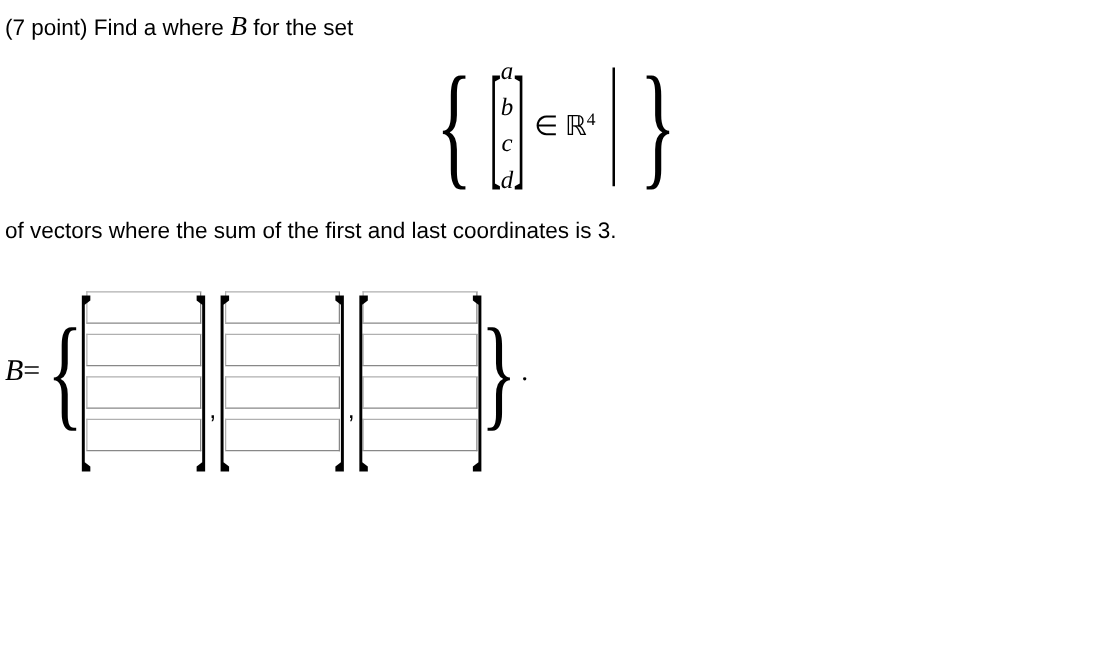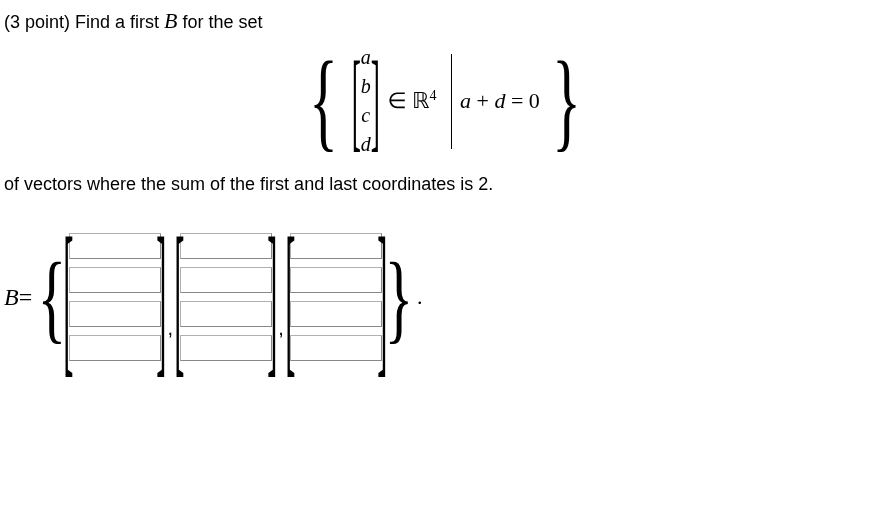--- a/index.html
+++ b/index.html
@@ -120,22 +120,22 @@
     align-self: flex-end;
     margin: 0 4px 30px 4px;
   }
   .period { font-size: 22px; margin-left: 4px; }
   .bb { font-family: 'Times New Roman', serif; }
 </style>
 </head>
 <body>
 
 <div class="line1">
-  <span>(3 point) </span>
-  <span>Find a first </span>
+  <span>(7 point) </span>
+  <span>Find a where </span>
   <span class="it" style="font-size:22px">B</span>
   <span> for the set</span>
 </div>
 
 <div class="centered">
   <div class="setdef">
     <span class="bigcurly">{</span>
     <span class="vec4">
       <span class="brk4">[</span>
       <span class="vec4-col">
@@ -145,28 +145,25 @@
         <span>d</span>
       </span>
       <span class="brk4">]</span>
     </span>
     <span class="membership">
       <span>∈</span>
       <span> </span>
       <span class="bb">ℝ</span><span class="sup">4</span>
     </span>
     <span class="vbar"></span>
-    <span class="cond">
-      <span>a</span><span class="rm"> + </span><span>d</span><span class="rm"> = </span><span class="rm">0</span>
-    </span>
     <span class="bigcurly">}</span>
   </div>
 </div>
 
-<div class="line2">of vectors where the sum of the first and last coordinates is 2.</div>
+<div class="line2">of vectors where the sum of the first and last coordinates is 3.</div>
 
 <div class="answer-row">
   <span class="Beq">
     <span class="it" style="font-size:24px">B</span>
     <span> = </span>
   </span>
   <span class="bigcurly2">{</span>
 
   <span class="inputvec">
     <span class="brkIn">[</span>

